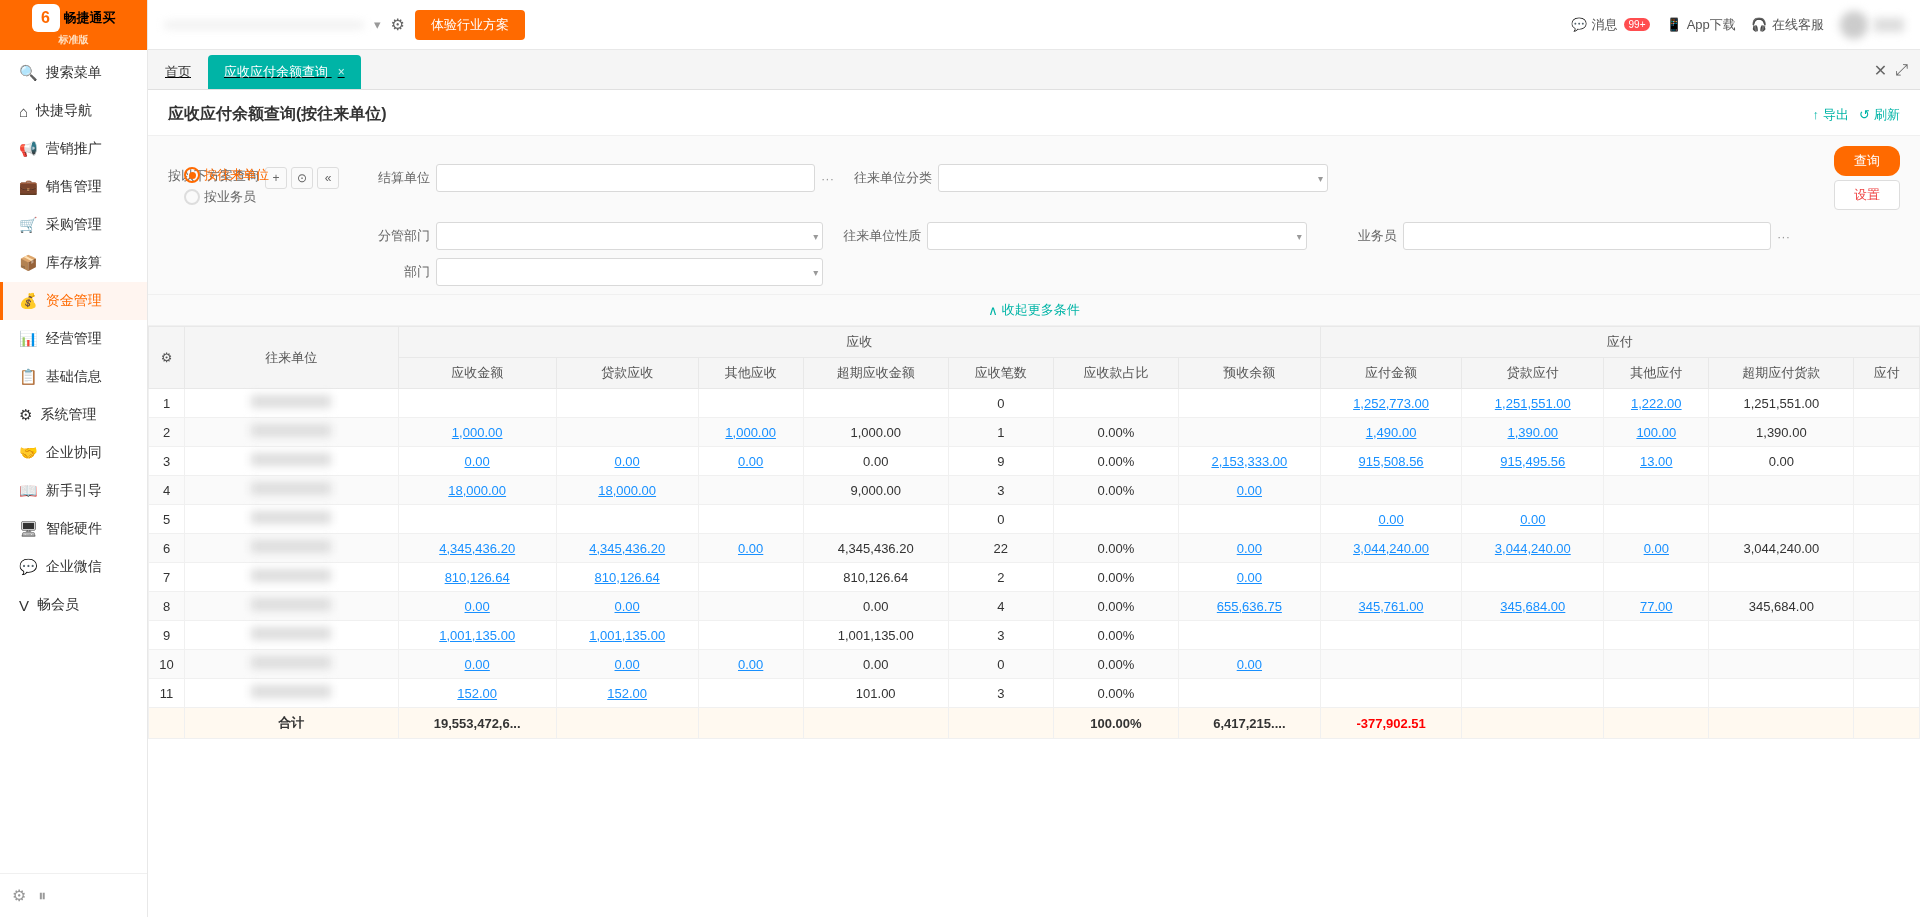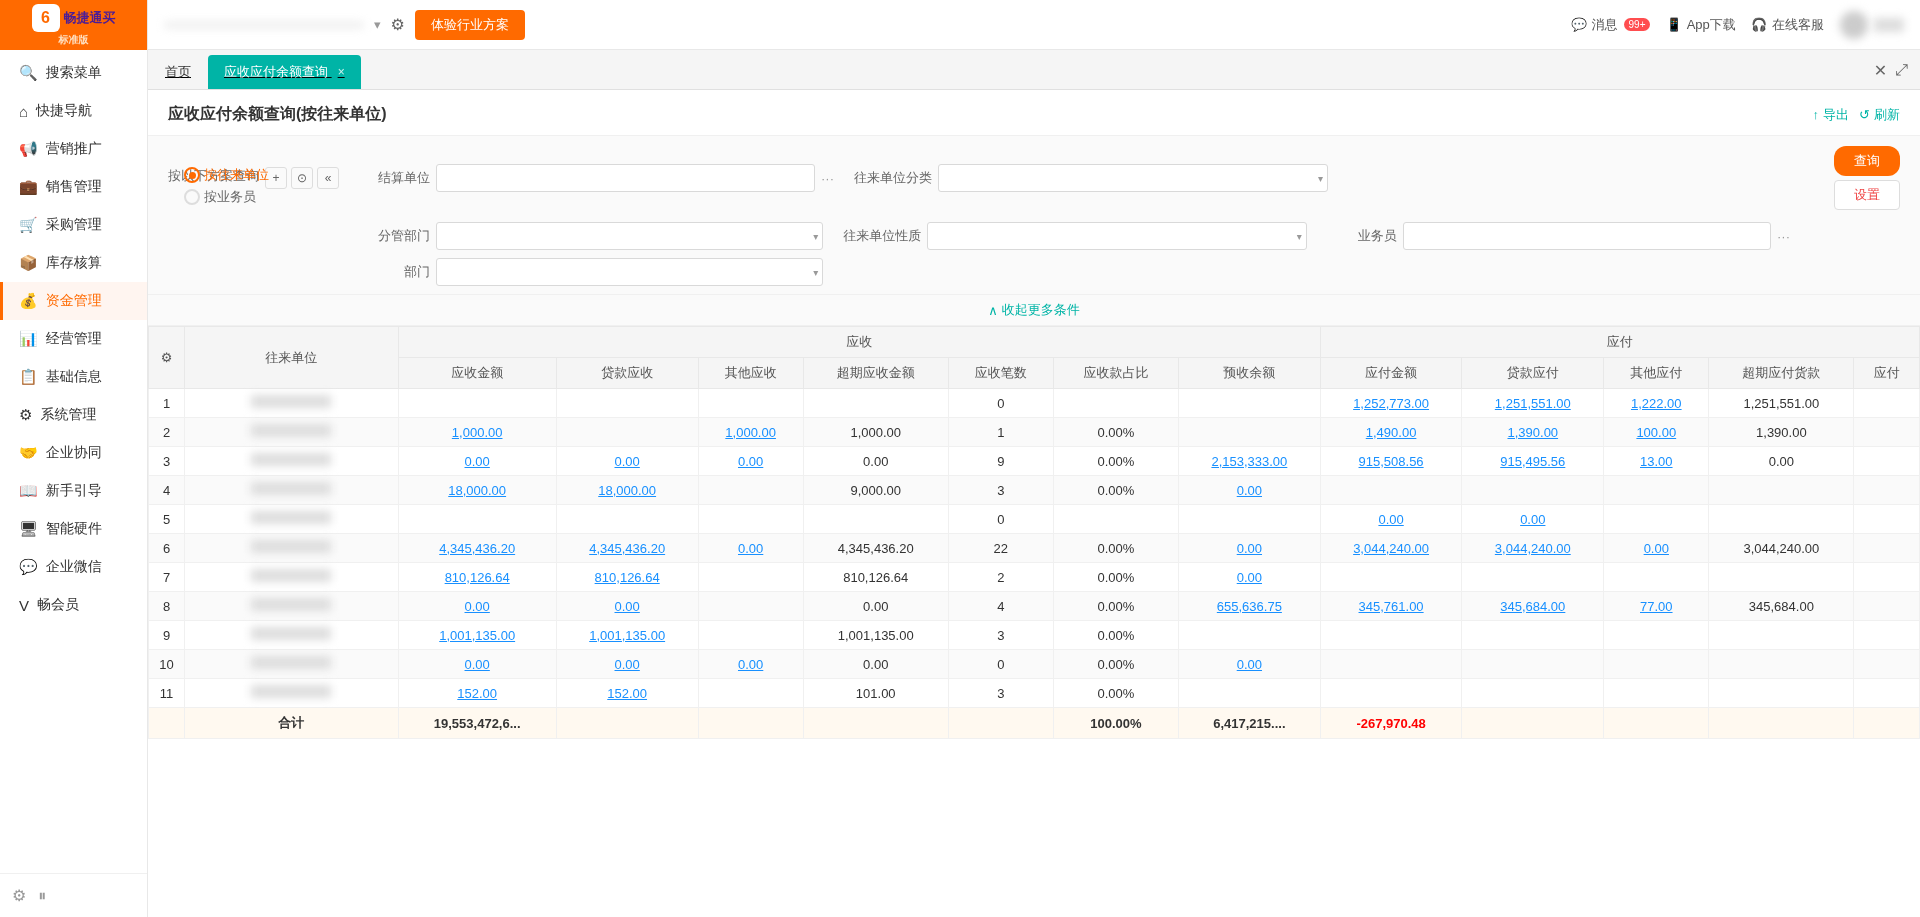--- a/index.html
+++ b/index.html
@@ -367,21 +367,21 @@
     }
   </style>
 </head>
 <body>
 
 <div class="sidebar">
   <div class="sidebar-logo">
     <div style="display:flex;flex-direction:column;align-items:center;width:100%">
       <div style="display:flex;align-items:center;gap:4px;">
         <div style="width:28px;height:28px;background:#fff;border-radius:6px;display:flex;align-items:center;justify-content:center;color:#ff6a00;font-size:16px;font-weight:bold;">6</div>
-        <span style="color:#4c1d95;font-size:13px;font-weight:bold;">畅捷通买</span>
+        <span style="color:#000000;font-size:13px;font-weight:bold;">畅捷通买</span>
       </div>
       <span style="font-size:10px;color:#ffe0c0;margin-top:1px;">标准版</span>
     </div>
   </div>
   <div class="sidebar-menu">
 
   <div class="sidebar-item">
         <span class="sidebar-item-icon">🔍</span>
         <span class="sidebar-item-label">搜索菜单</span>
       </div>
@@ -808,21 +808,21 @@
           <tr class="table-footer">
             <td></td>
             <td>合计</td>
             <td class="col-right">19,553,472,6...</td>
             <td></td>
             <td></td>
             <td></td>
             <td></td>
             <td class="col-right">100.00%</td>
             <td class="col-right">6,417,215....</td>
-            <td class="col-right" style="color:#f00;">-267,970.48</td>
+            <td class="col-right" style="color:#f00;">-377,902.51</td>
             <td></td>
             <td></td>
             <td></td>
             <td></td>
           </tr>
         </tfoot>
       </table>
     </div>
   </div>
 </div>

